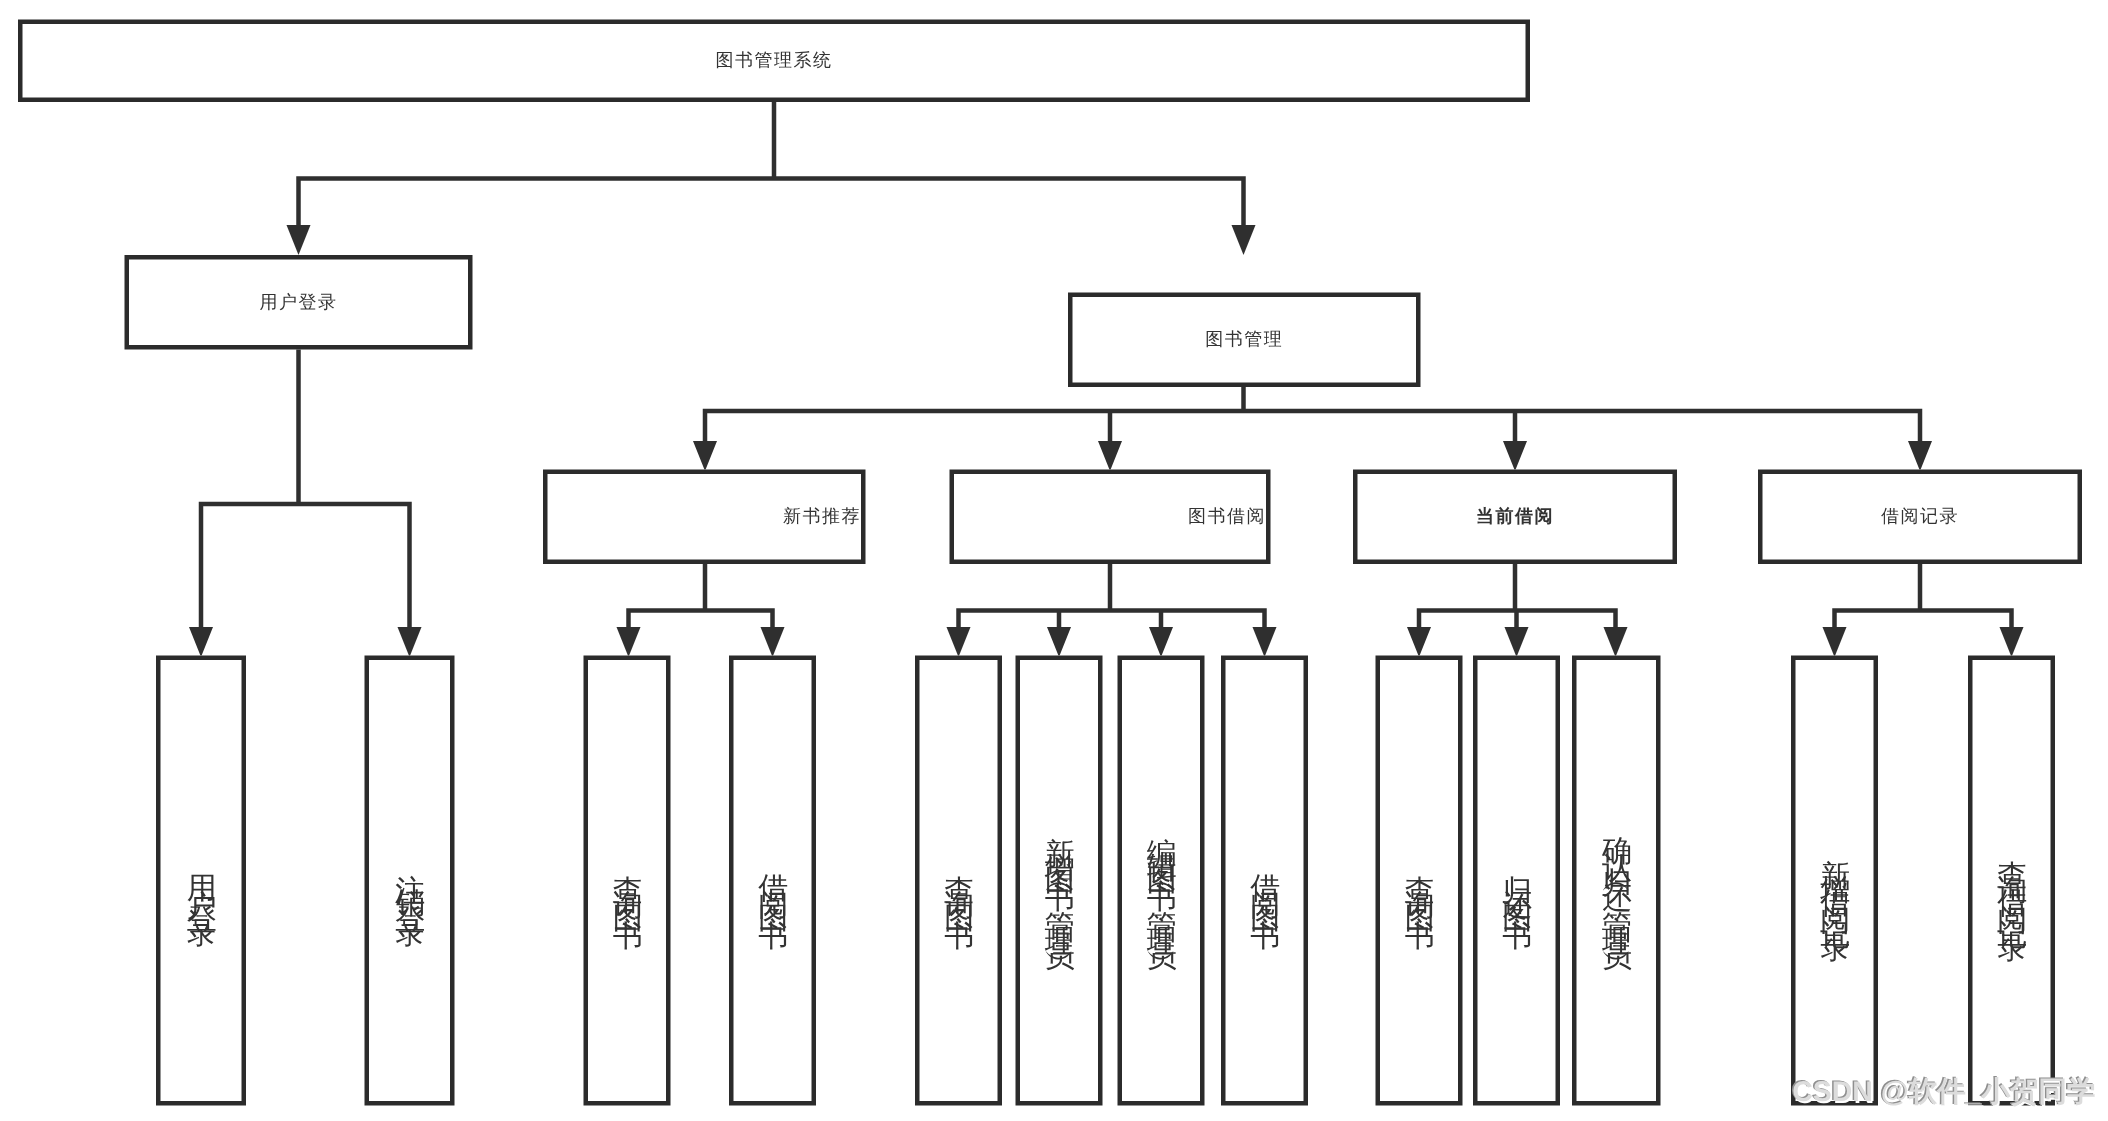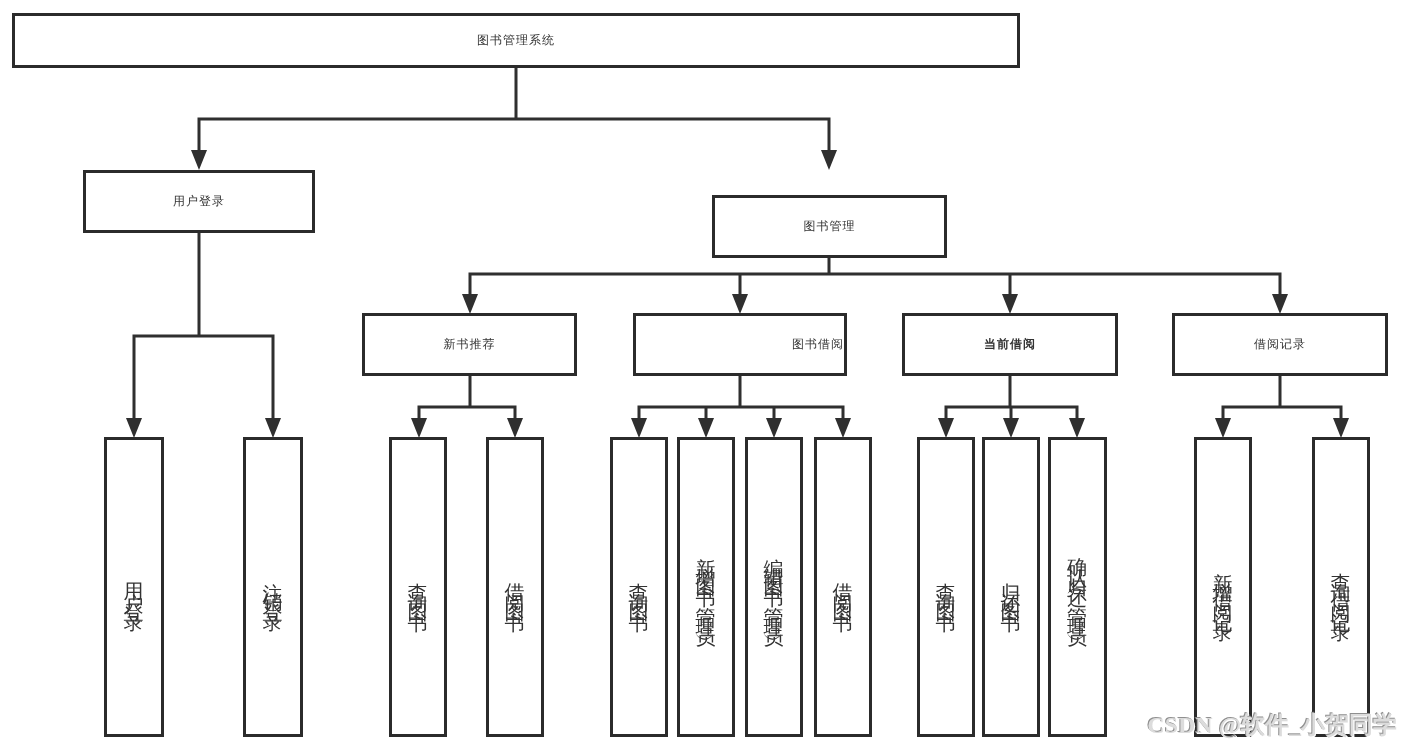--- a/index.html
+++ b/index.html
@@ -13,30 +13,29 @@
     border:3px solid #2b2b2b; display:flex; align-items:center; justify-content:center;
     color:#333333; z-index:2;
   }
   .hbox { font-size:12px; letter-spacing:1px; white-space:nowrap; }
   .vbox .vtext {
     writing-mode:vertical-rl; text-orientation:mixed;
     font-size:20px; letter-spacing:10px; color:#333333; line-height:1;
   }
   .watermark {
     position:absolute; right:8px; bottom:6px; z-index:5;
-    font-size:24px; font-weight:600; white-space:nowrap;
+    font-size:19px; font-weight:600; white-space:nowrap;
     color:#dcdcdc;
     text-shadow:-1px -1px 0 #8f8f8f, 1px 1px 0 #ffffff;
-    font-family:Liberation Serif, serif;
   }
   
   .n-root   { left:12px;   top:13px;  width:1008px; height:55px; }
   .n-l2-0   { left:83px;   top:170px; width:232px;  height:63px; }
   .n-l2-1   { left:712px;  top:170px; width:235px;  height:63px;margin-top:25px; }
-  .n-h0     { left:362px;  top:313px; width:215px;  height:63px; }
+  .n-h0     { left:362px;  top:313px; width:215px;  height:63px;justify-content:flex-end; }
   .n-h1     { left:633px;  top:313px; width:214px;  height:63px;justify-content:flex-end; }
   .n-h2     { left:902px;  top:313px; width:216px;  height:63px;font-weight:bold; }
   .n-h3     { left:1172px; top:313px; width:216px;  height:63px; }
   .leaf     { top:437px; width:58px; height:300px; }
   .n-a0 { left:104px; width:60px; } .n-a1 { left:243px; width:60px; }
   .n-b0 { left:389px; } .n-b1 { left:486px; }
   .n-c0 { left:610px; } .n-c1 { left:677px; } .n-c2 { left:745px; } .n-c3 { left:814px; }
   .n-d0 { left:917px; } .n-d1 { left:982px; } .n-d2 { left:1048px; width:59px; }
   .n-e0 { left:1194px; } .n-e1 { left:1312px; }
 </style>

